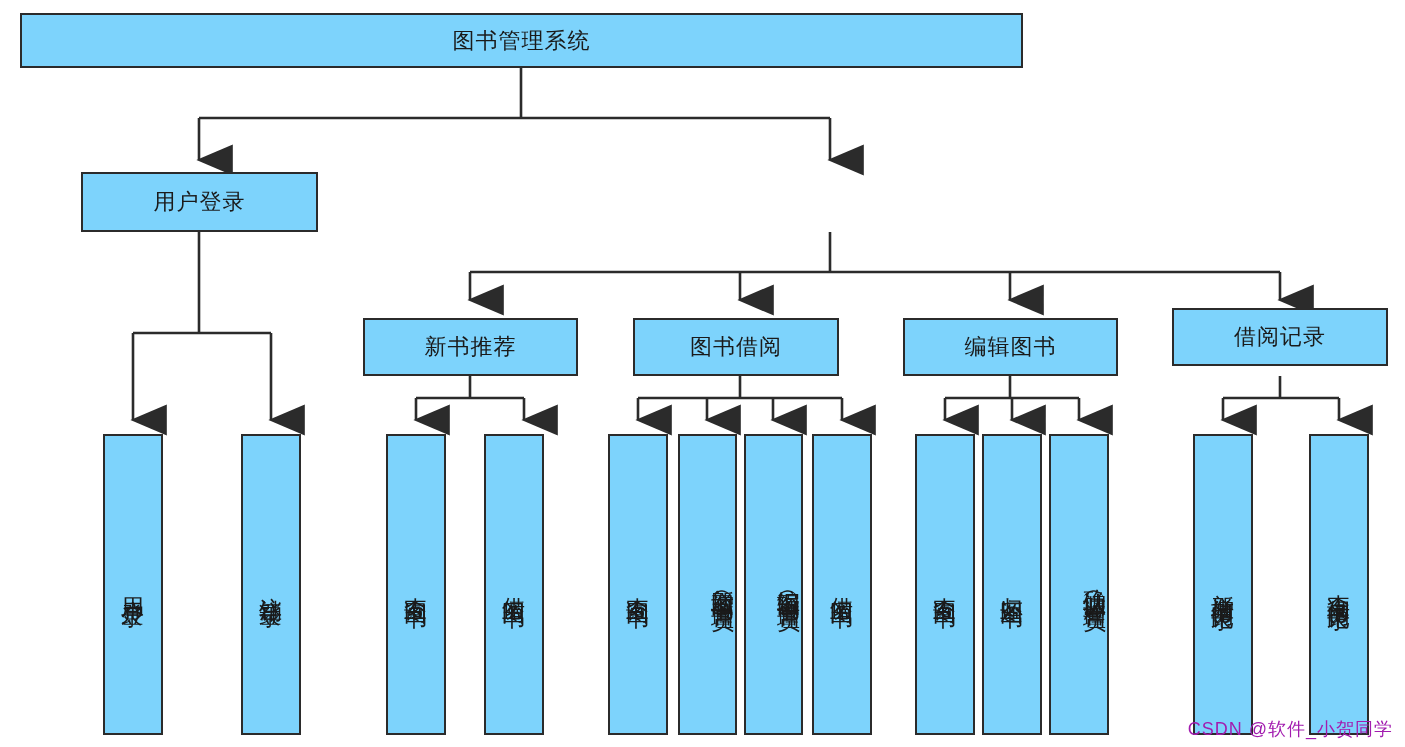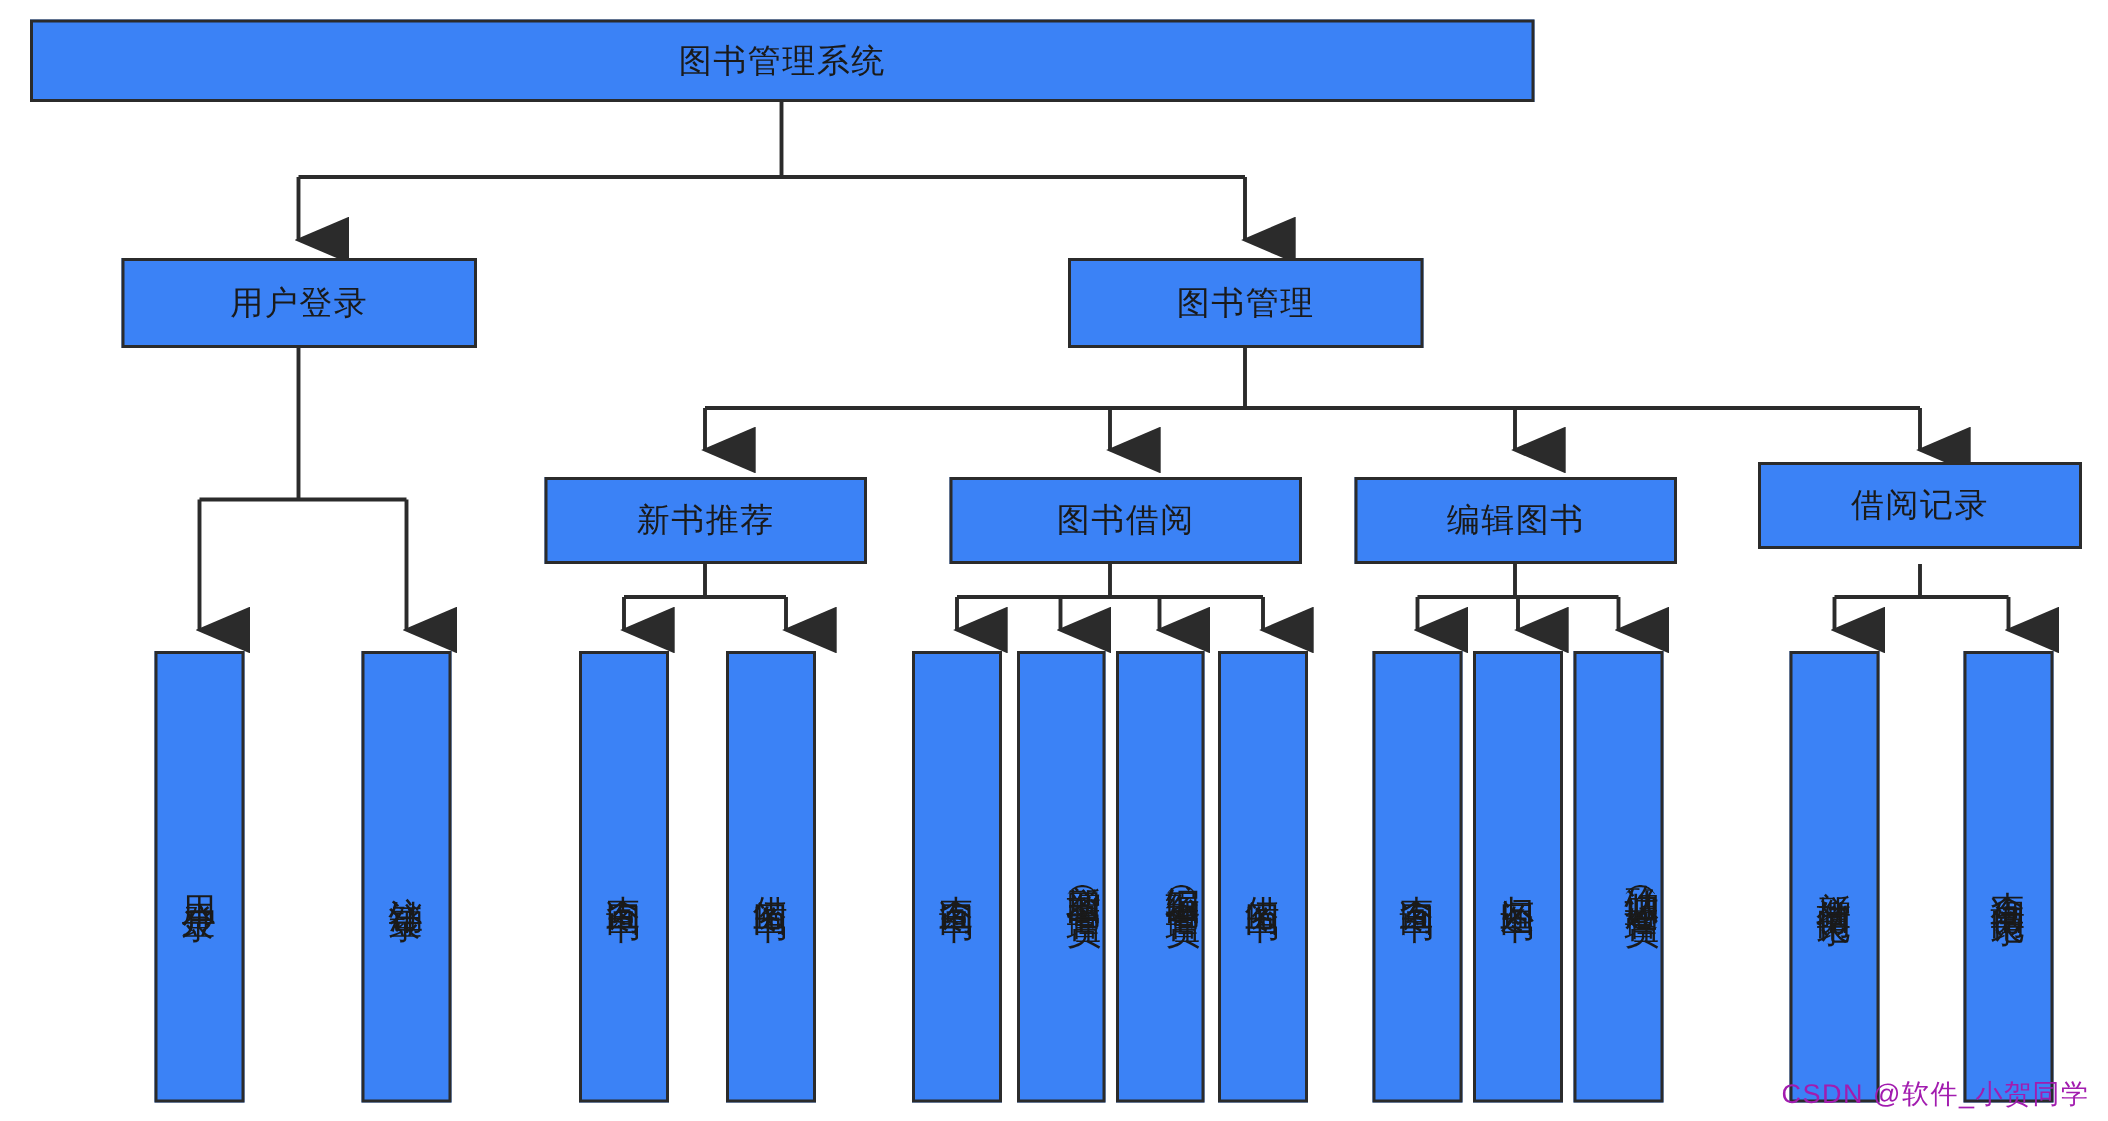--- a/index.html
+++ b/index.html
@@ -14,21 +14,21 @@
     position: relative;
     width: 1405px;
     height: 747px;
     background: #ffffff;
     overflow: hidden;
   }
   .node {
     position: absolute;
     box-sizing: border-box;
     border: 2px solid #2b2b2b;
-    background: #3b82f6;
+    background: #7dd3fc;
     display: flex;
     align-items: center;
     justify-content: center;
     color: #1a1a1a;
     z-index: 3;
   }
   .node.h {
     font-size: 22px;
     letter-spacing: 1px;
   }
@@ -126,29 +126,26 @@
   </svg>
 
   <div class="node h" style="left:20px; top:13px; width:1003px; height:55px;">
     <span class="node-label">图书管理系统</span>
   </div>
 
   <div class="node h" style="left:81px; top:172px; width:237px; height:60px;">
     <span class="node-label">用户登录</span>
   </div>
 
-  <div class="node h" style="left:712px; top:172px; width:237px; height:60px;">
-    <span class="node-label">图书管理</span>
-  </div>
 
   <div class="node h" style="left:363px; top:318px; width:215px; height:58px;">
     <span class="node-label">新书推荐</span>
   </div>
 
-  <div class="node h" style="left:633px; top:318px; width:235px; height:58px;">
+  <div class="node h" style="left:633px; top:318px; width:206px; height:58px;">
     <span class="node-label">图书借阅</span>
   </div>
 
   <div class="node h" style="left:903px; top:318px; width:215px; height:58px;">
     <span class="node-label">编辑图书</span>
   </div>
 
   <div class="node h" style="left:1172px; top:308px; width:216px; height:58px;">
     <span class="node-label">借阅记录</span>
   </div>

